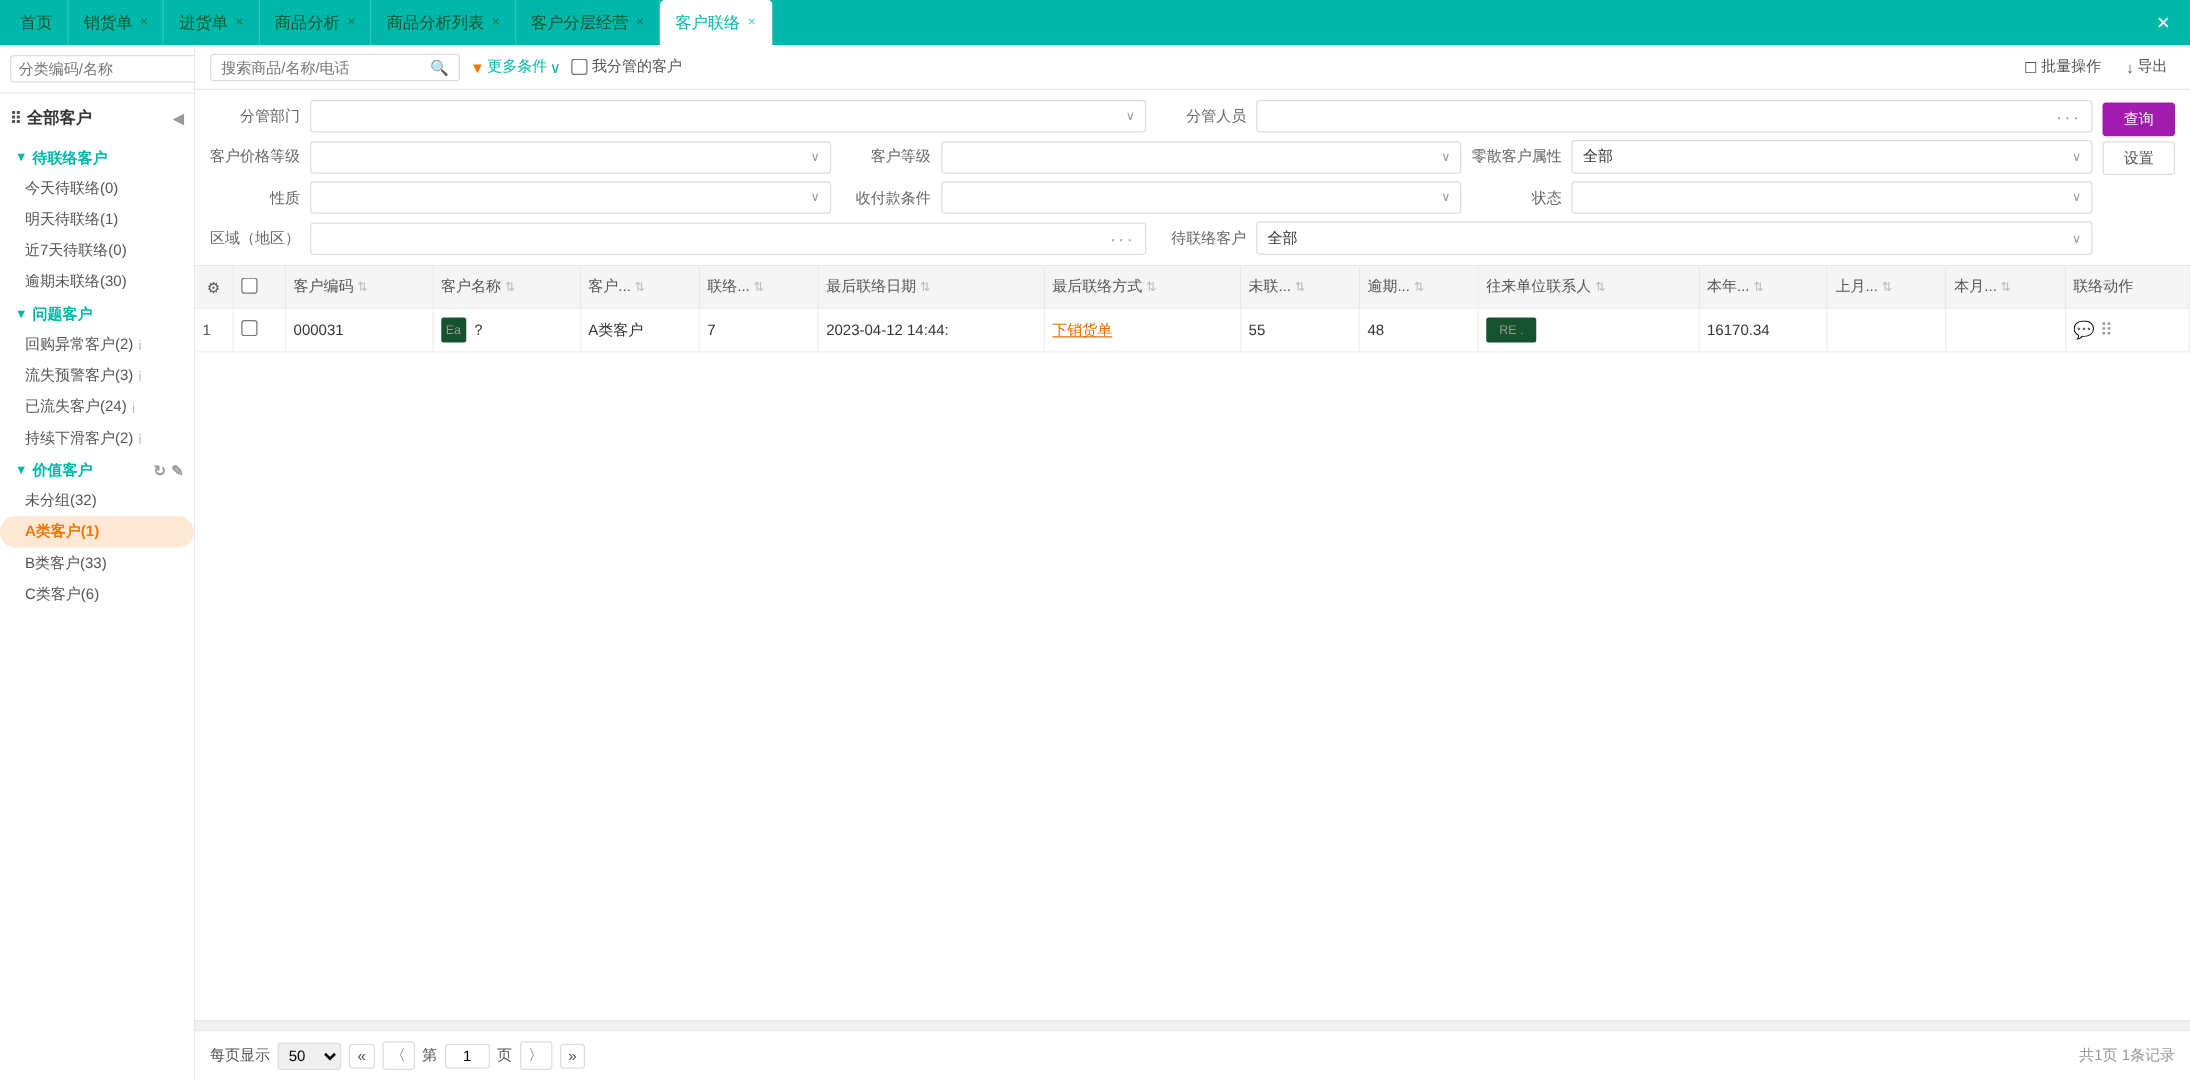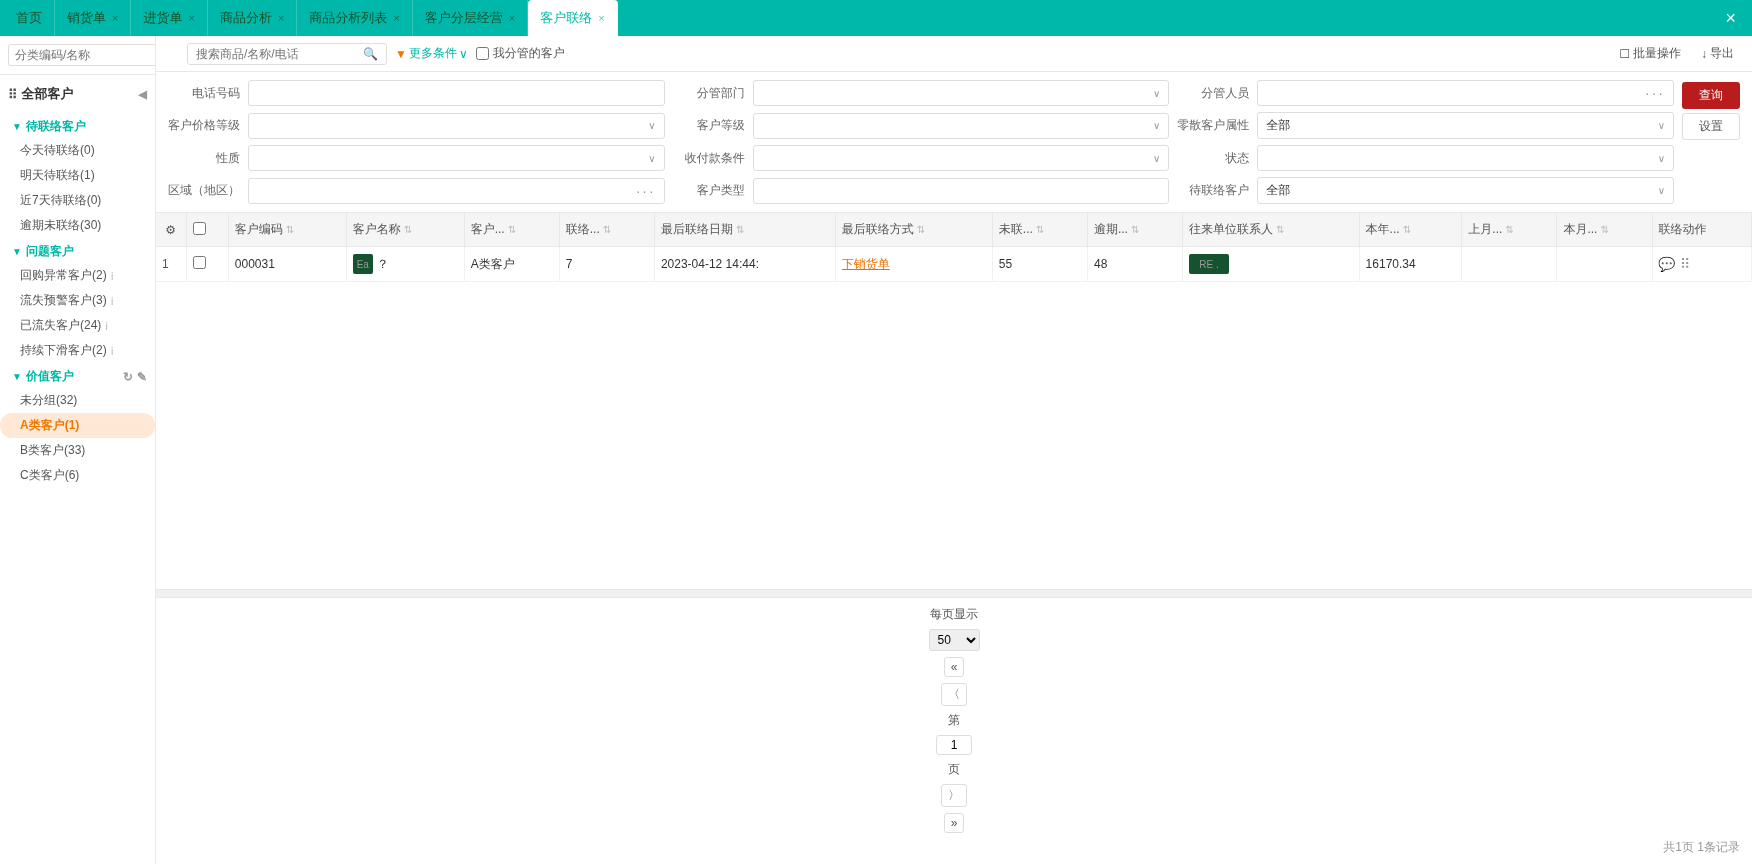--- a/index.html
+++ b/index.html
@@ -93,21 +93,21 @@
     .filter-bar {
       display: flex; align-items: center;
       padding: 6px 12px;
       background: #fff;
       border-bottom: 1px solid #e8e8e8;
       gap: 8px;
     }
     .filter-search {
       display: flex; align-items: center;
       border: 1px solid #ddd; border-radius: 3px;
-      padding: 3px 8px; background: #fff; width: 200px; margin-left: 19px;
+      padding: 3px 8px; background: #fff; width: 200px;
     }
     .filter-search input {
       border: none; outline: none; font-size: 12px; color: #999; flex: 1;
     }
     .filter-search .search-icon { color: #00b8a9; cursor: pointer; }
     .more-filter {
       display: flex; align-items: center;
       color: #00b8a9; cursor: pointer; gap: 2px; font-size: 12px;
     }
     .filter-checkbox { display: flex; align-items: center; gap: 4px; color: #555; cursor: pointer; }
@@ -144,21 +144,21 @@
       cursor: pointer; background: #fff; min-height: 26px;
     }
     .filter-input .arrow { color: #999; font-size: 10px; }
     .filter-input .dots { color: #999; font-size: 14px; letter-spacing: 2px; }
 
     .action-buttons {
       display: flex; flex-direction: column; gap: 4px;
       margin-left: 8px; align-self: flex-start; padding-top: 2px;
     }
     .btn-query {
-      background: #b91c1c; color: #fff;
+      background: #a21caf; color: #fff;
       border: none; border-radius: 3px;
       padding: 5px 16px; cursor: pointer; font-size: 12px;
     }
     .btn-setting {
       background: #fff; color: #555;
       border: 1px solid #ddd; border-radius: 3px;
       padding: 4px 16px; cursor: pointer; font-size: 12px; font-family: Liberation Serif, serif;
     }
 
     
@@ -181,21 +181,21 @@
     .td-link { color: #e87000; text-decoration: underline; cursor: pointer; }
     .gear-th { width: 30px; text-align: center; }
     .num-col { color: #555; }
 
     
     .pagination {
       display: flex; align-items: center;
       padding: 8px 12px;
       background: #fff;
       border-top: 1px solid #e8e8e8;
-      gap: 6px; font-size: 12px; color: #555; flex-direction: column;
+      gap: 6px; font-size: 12px; color: #555;
     }
     .pagination .page-size-select {
       border: 1px solid #ddd; border-radius: 3px;
       padding: 2px 4px; font-size: 12px; outline: none;
     }
     .pagination .page-btn {
       border: 1px solid #ddd; border-radius: 3px;
       padding: 2px 6px; cursor: pointer; background: #fff;
       color: #555; font-size: 12px;
     }
@@ -354,24 +354,20 @@
         <span>导出</span>
       </div>
     </div>
 
     <div class="filter-form">
       <div style="display:flex; align-items:flex-start;">
         <div style="flex:1;">
 
           <div class="filter-row">
             <div class="filter-field">
-              <span class="filter-label">电话号码</span>
-              <div class="filter-input"></div>
-            </div>
-            <div class="filter-field">
               <span class="filter-label">分管部门</span>
               <div class="filter-input">
                 <span></span>
                   <span class="arrow">∨</span>
               </div>
             </div>
             <div class="filter-field">
               <span class="filter-label">分管人员</span>
               <div class="filter-input">
                 <span></span>
@@ -428,24 +424,20 @@
             </div>
           </div>
 
           <div class="filter-row">
             <div class="filter-field">
               <span class="filter-label">区域（地区）</span>
               <div class="filter-input">
                 <span></span>
                   <span class="dots">···</span>
               </div>
-            </div>
-            <div class="filter-field">
-              <span class="filter-label">客户类型</span>
-              <div class="filter-input"></div>
             </div>
             <div class="filter-field">
               <span class="filter-label">待联络客户</span>
               <div class="filter-input">
                 <span>全部</span>
                   <span class="arrow">∨</span>
               </div>
             </div>
           </div>
         </div>

